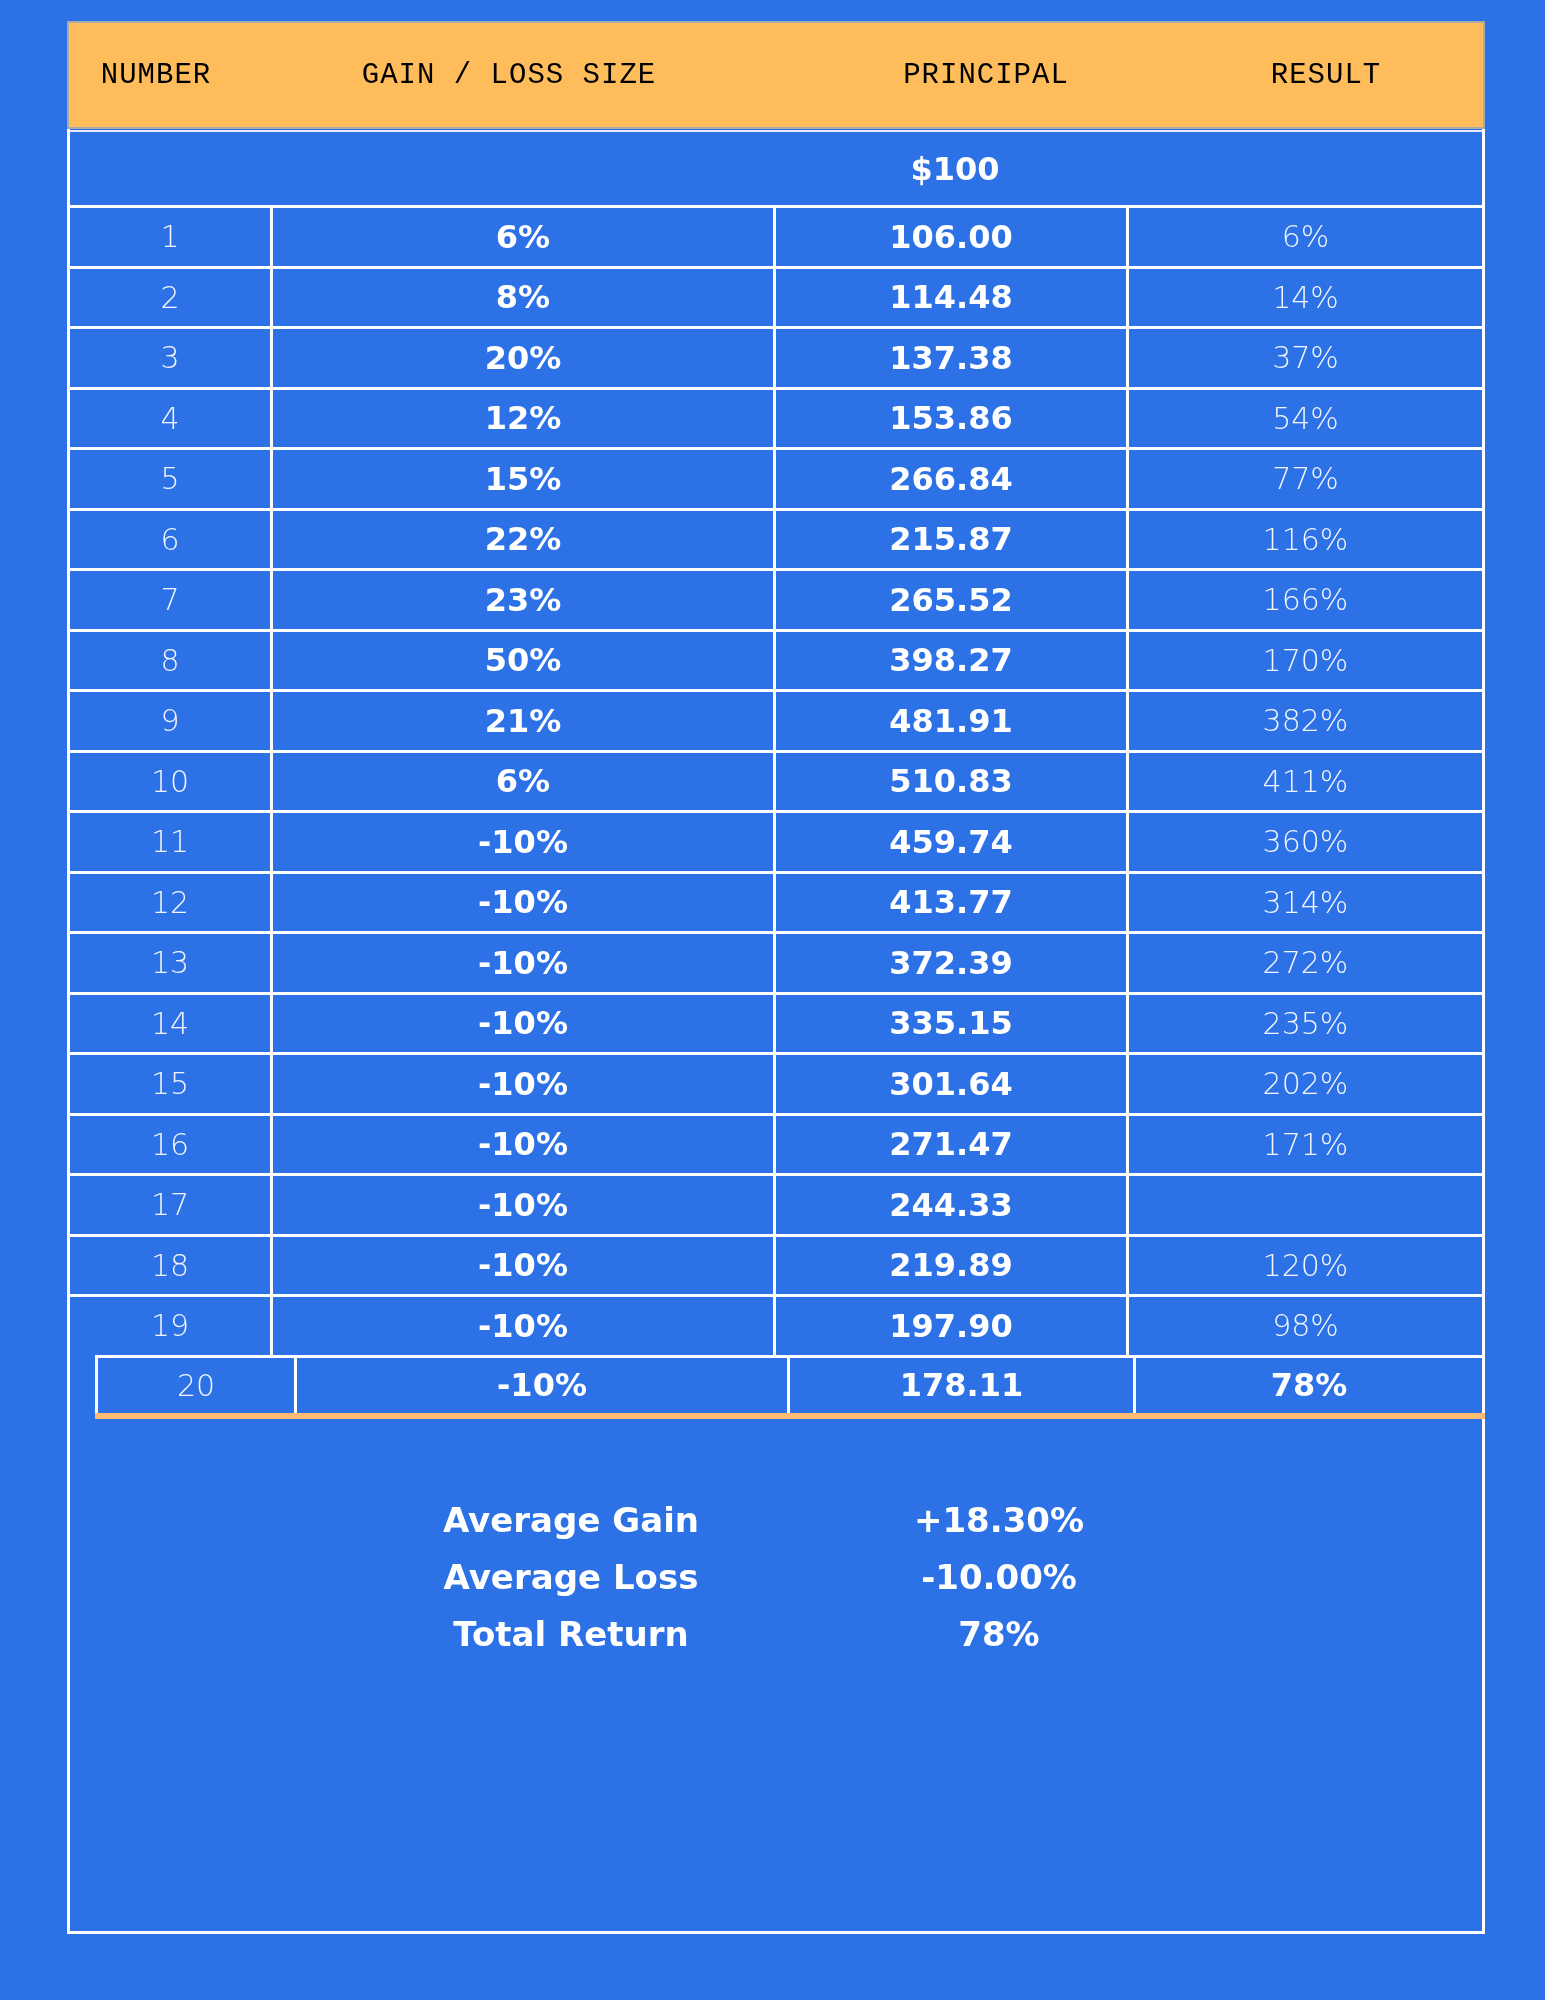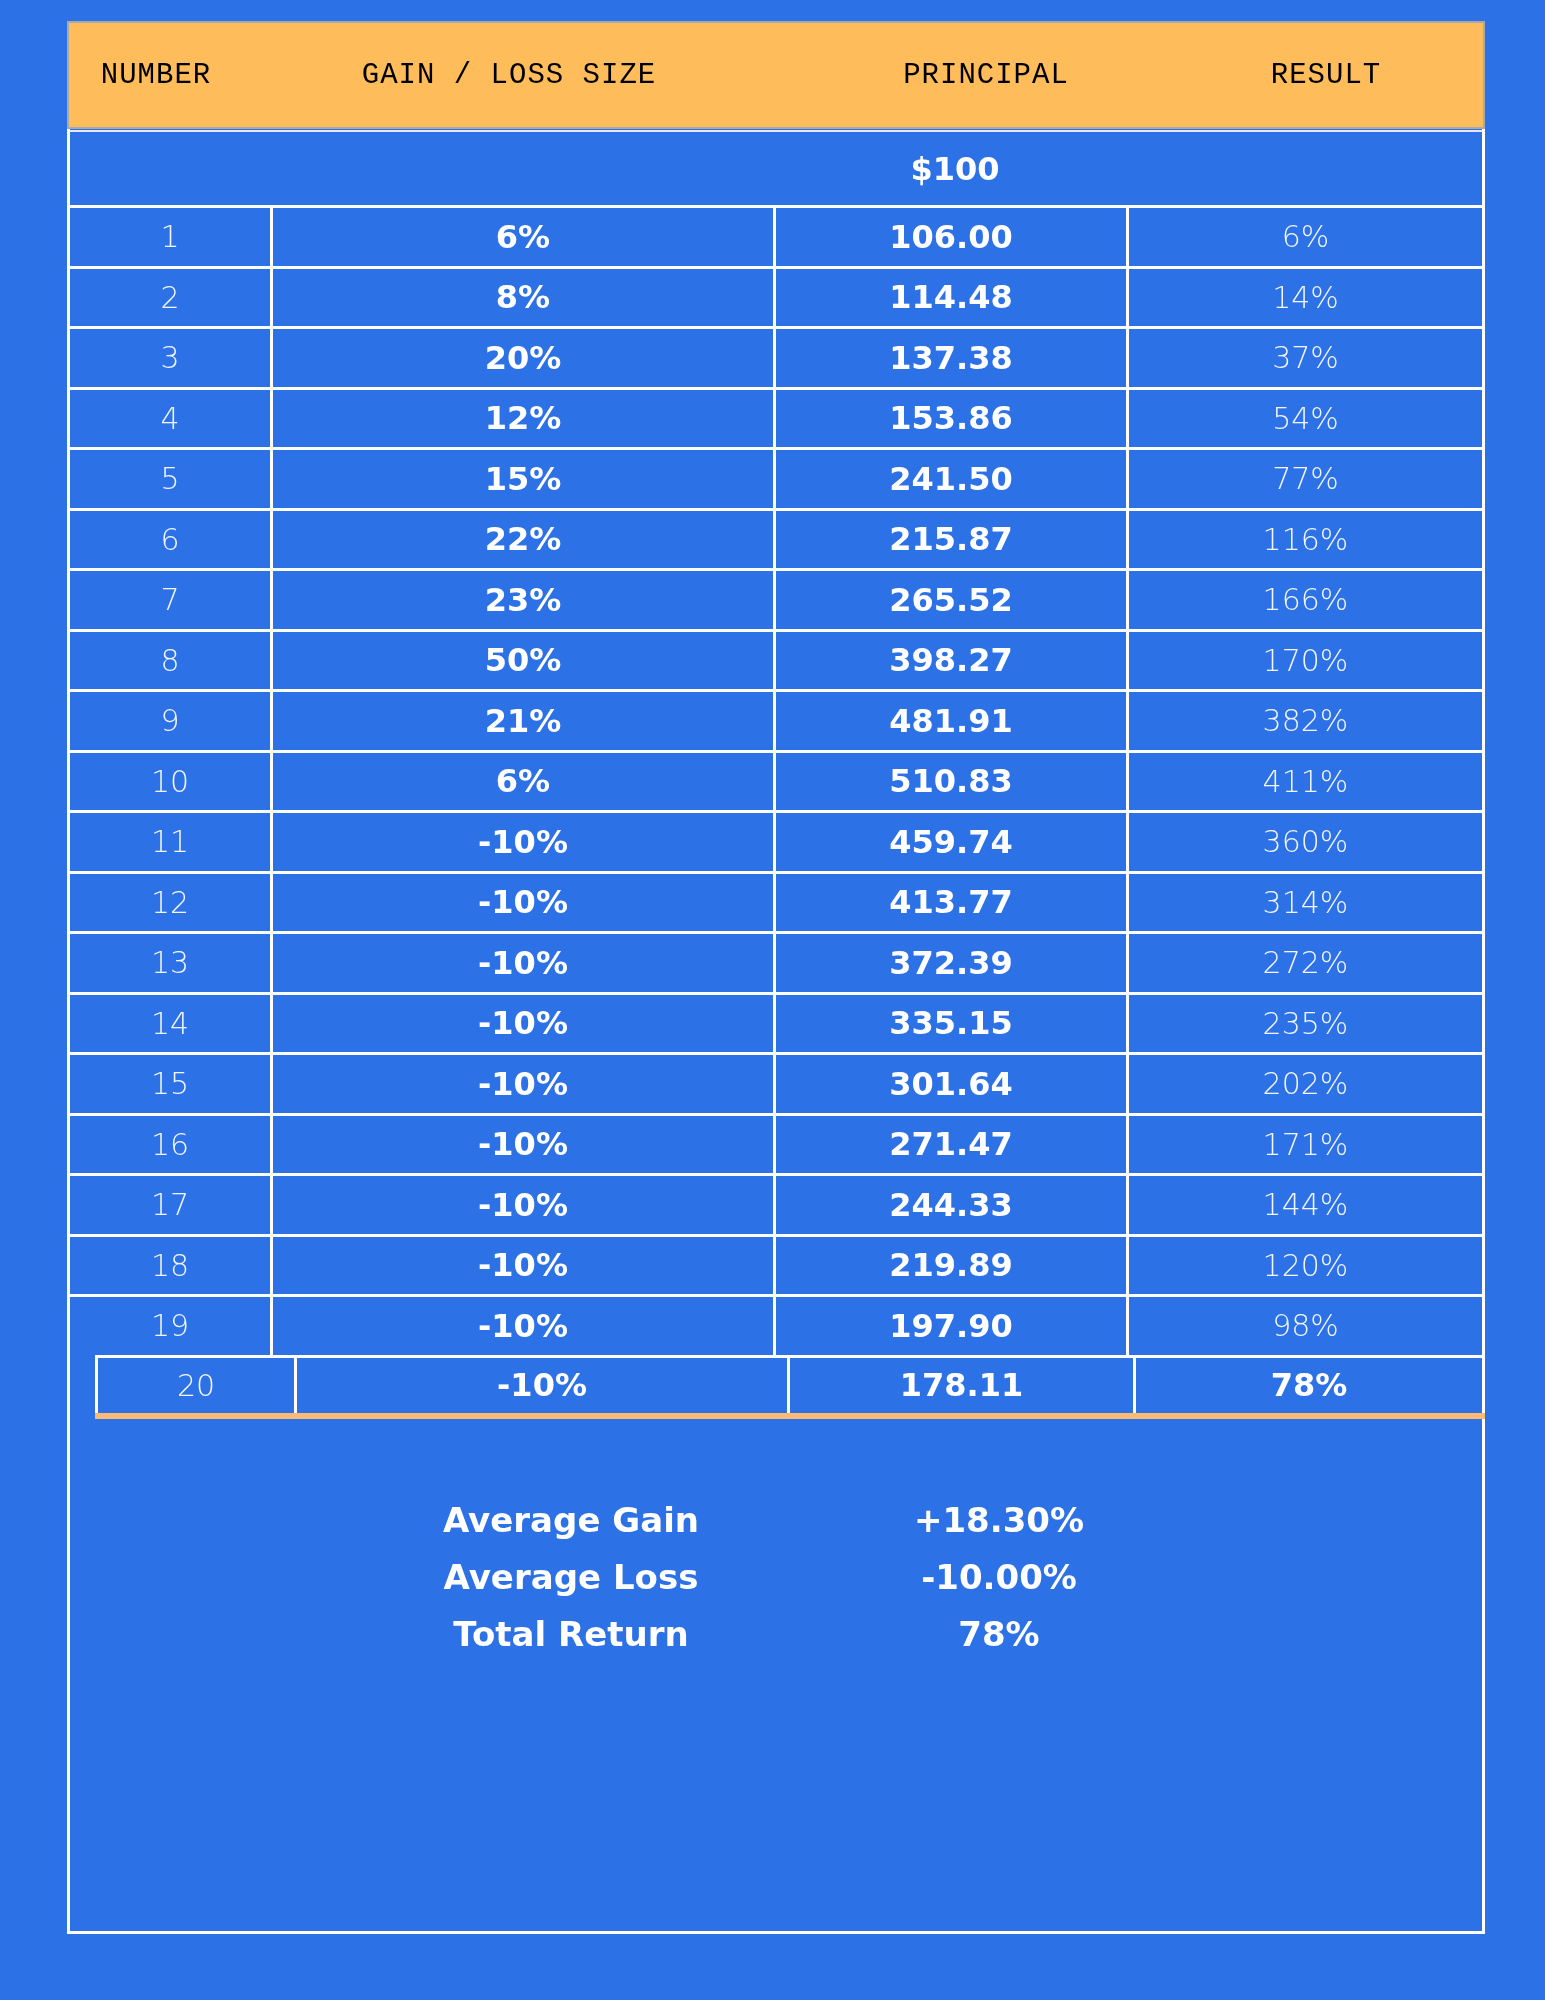--- a/index.html
+++ b/index.html
@@ -186,21 +186,21 @@
     </div>
     <div class="row">
       <div class="cell c-num">4</div>
       <div class="cell c-gain">12%</div>
       <div class="cell c-principal">153.86</div>
       <div class="cell c-result">54%</div>
     </div>
     <div class="row">
       <div class="cell c-num">5</div>
       <div class="cell c-gain">15%</div>
-      <div class="cell c-principal">241.50</div>
+      <div class="cell c-principal">266.84</div>
       <div class="cell c-result">77%</div>
     </div>
     <div class="row">
       <div class="cell c-num">6</div>
       <div class="cell c-gain">22%</div>
       <div class="cell c-principal">215.87</div>
       <div class="cell c-result">116%</div>
     </div>
     <div class="row">
       <div class="cell c-num">7</div>
@@ -259,21 +259,20 @@
     <div class="row">
       <div class="cell c-num">16</div>
       <div class="cell c-gain">-10%</div>
       <div class="cell c-principal">271.47</div>
       <div class="cell c-result">171%</div>
     </div>
     <div class="row">
       <div class="cell c-num">17</div>
       <div class="cell c-gain">-10%</div>
       <div class="cell c-principal">244.33</div>
-      <div class="cell c-result">144%</div>
     </div>
     <div class="row">
       <div class="cell c-num">18</div>
       <div class="cell c-gain">-10%</div>
       <div class="cell c-principal">219.89</div>
       <div class="cell c-result">120%</div>
     </div>
     <div class="row">
       <div class="cell c-num">19</div>
       <div class="cell c-gain">-10%</div>

